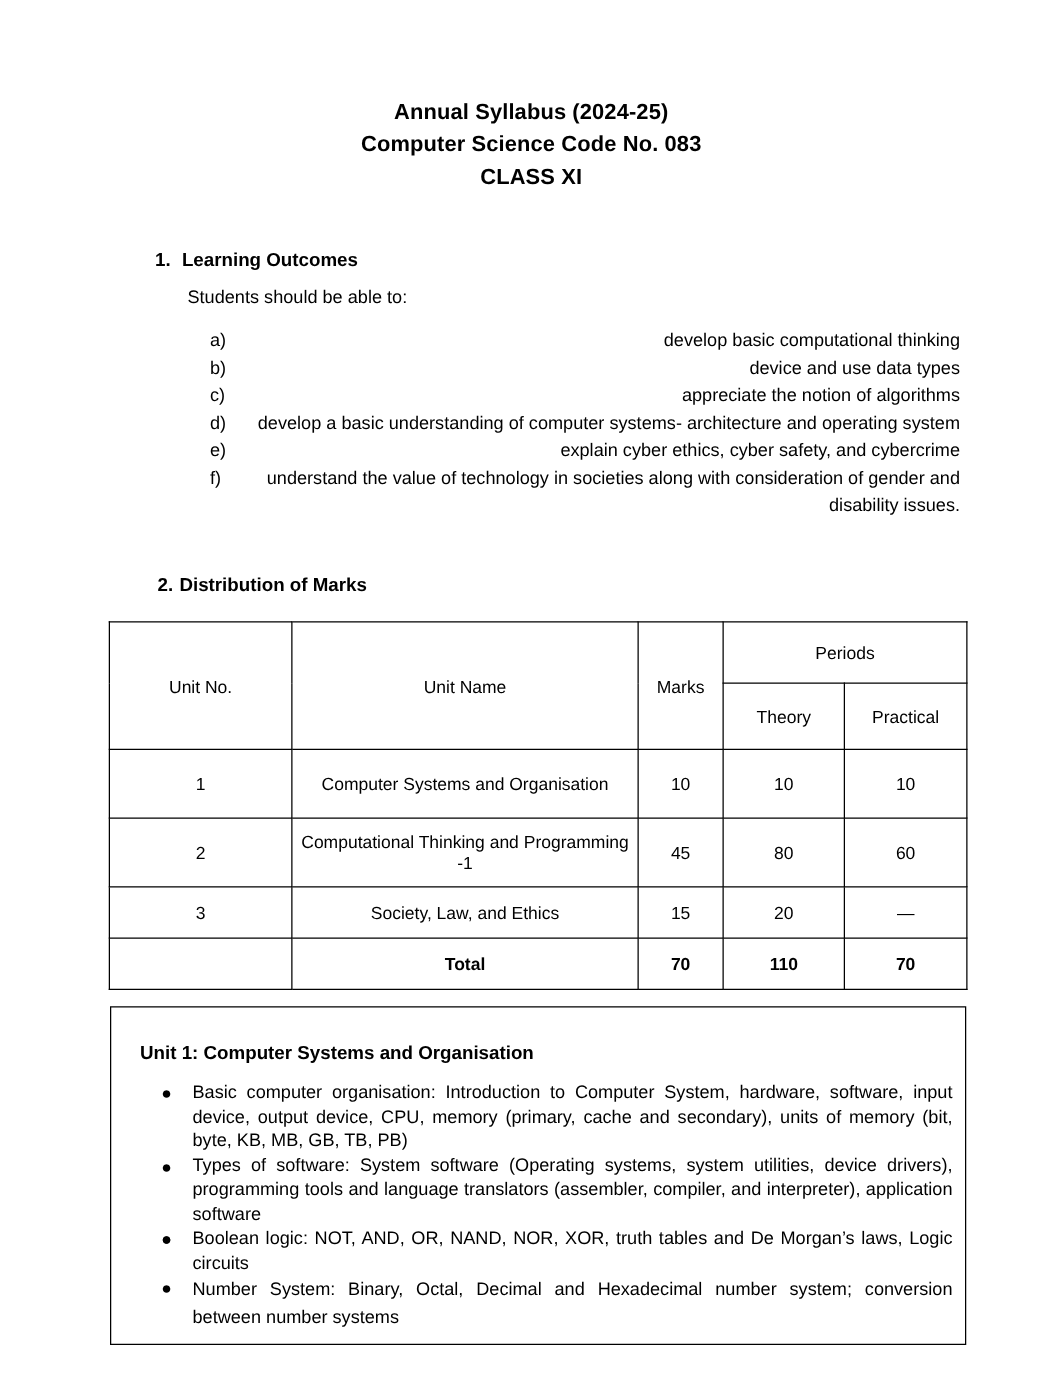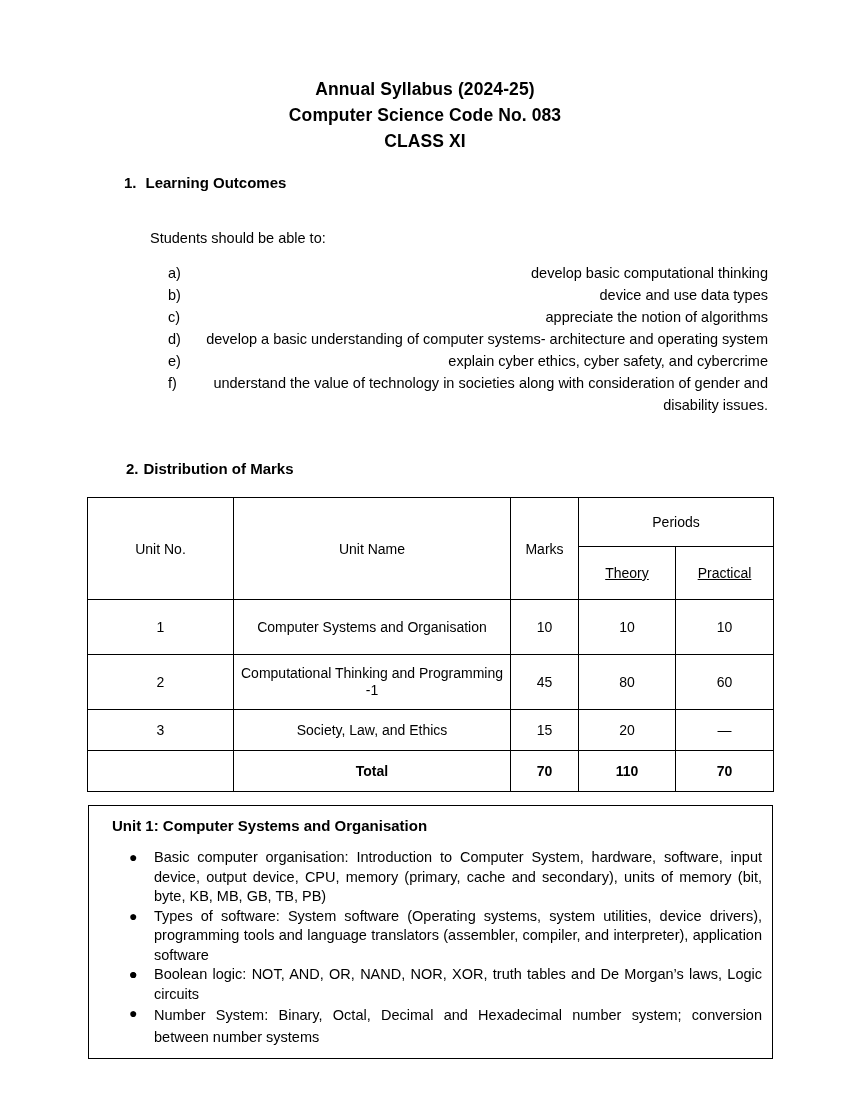--- a/index.html
+++ b/index.html
@@ -34,21 +34,21 @@
   .title-line {
     font-weight: bold;
     font-size: 17.5px;
     line-height: 26px;
     letter-spacing: 0.1px;
   }
 
   
   .sec1-heading {
     position: absolute;
-    top: 174px;
+    top: 200px;
     left: 124px;
     font-weight: bold;
     font-size: 15px;
   }
   .sec1-heading .num { margin-right: 9px; }
 
   .intro-line {
     position: absolute;
     top: 230px;
     left: 150px;
@@ -108,21 +108,21 @@
   }
   .marks-table th { font-weight: normal; }
   .col-unitno   { width: 146px; }
   .col-unitname { width: 277px; }
   .col-marks    { width: 68px; }
   .col-theory   { width: 97px; }
   .col-practical{ width: 98px; }
 
   .th-unitno, .th-unitname, .th-marks { height: 90px; }
   .th-periods { height: 42px; }
-  .th-sub { height: 46px; text-decoration: underline; }
+  .th-sub { height: 46px; }
 
   .th-unitno { text-align: left; padding-left: 14px; }
 
   .row-body td { height: 48px; }
   .row-3 td { height: 34px; }
   .row-total td { height: 34px; font-weight: bold; }
   .unitname-cell { line-height: 17px; }
 
   
   .unit-box {
@@ -130,21 +130,21 @@
     top: 805px;
     left: 88px;
     width: 685px;
     border: 1.4px solid #000;
     box-sizing: border-box;
     padding: 8px 10px 10px 10px;
   }
   .unit-box-title {
     font-weight: bold;
     font-size: 15px;
-    margin: 3px 0 0 13px;
+    margin: 20px 0 0 13px;
   }
   .unit-bullets {
     margin: 14px 0 0 0;
     padding: 0;
     list-style: none;
   }
   .unit-bullets li {
     position: relative;
     padding-left: 55px;
     font-size: 14.5px;

